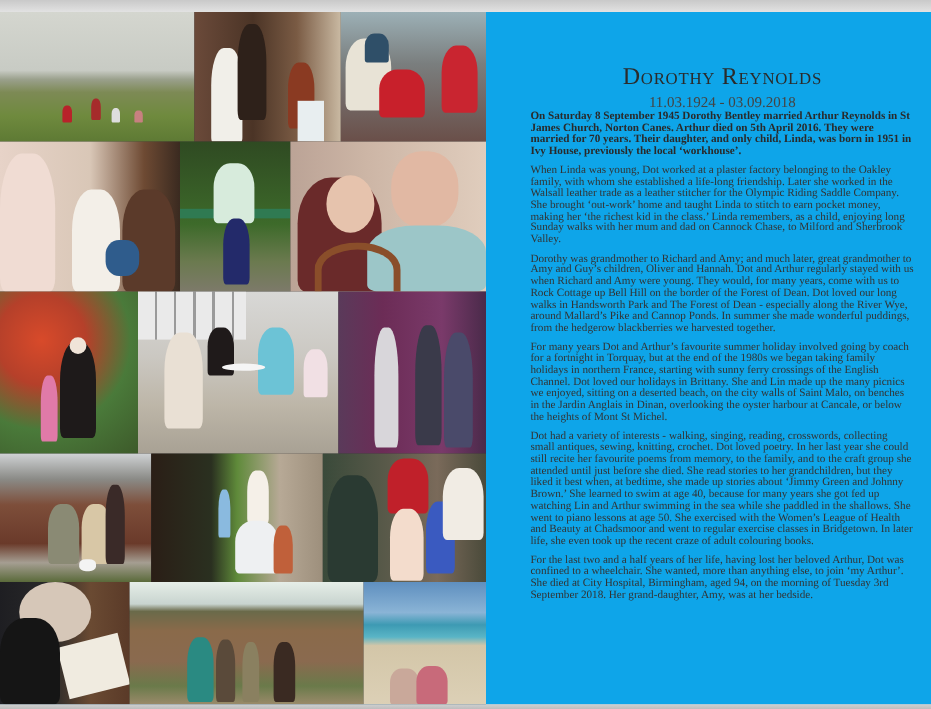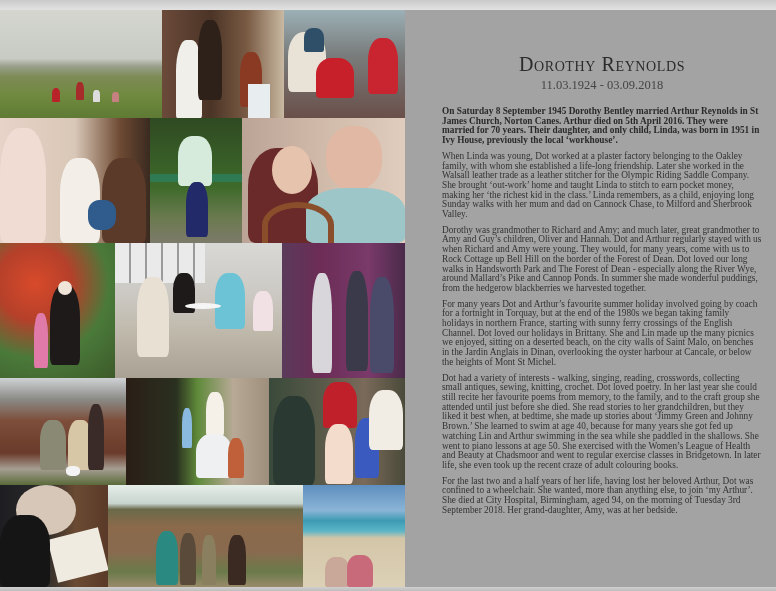--- a/index.html
+++ b/index.html
@@ -6,31 +6,31 @@
     body {
       width: 776px; height: 591px; overflow: hidden;
       background: #d8d8d8;
       font-family: "Liberation Serif", serif;
       position: relative;
     }
     .top-bar { position: absolute; left: 0; top: 0; width: 776px; height: 10px;
       background: linear-gradient(#c9c9c9, #e2e2e2); }
     .bottom-bar { position: absolute; left: 0; top: 587px; width: 776px; height: 4px;
       background: linear-gradient(#cfcfcf, #bdbdbd); }
-    .page { position: absolute; left: 0; top: 10px; width: 776px; height: 577px; background: #a3a3a3; }
+    .page { position: absolute; left: 0; top: 10px; width: 776px; height: 577px; background: #0ea5e9; }
     .collage { position: absolute; left: 0; top: 0; width: 405px; height: 577px; overflow: hidden; background: #333; }
     .photo { position: absolute; overflow: hidden; }
     .fig { position: absolute; border-radius: 40% 40% 10% 10%; }
 
     .text-col { position: absolute; left: 442px; top: 0; width: 320px; color: #2a2a2a; }
     .title { margin: 43px 0 0 0; text-align: center; font-size: 20px; letter-spacing: 0.6px; color: #2b2b2b;
       font-variant: small-caps; font-weight: normal; }
     .dates { text-align: center; font-size: 12.5px; color: #444; margin-top: 2px; }
     .para { font-size: 9.3px; line-height: 9.7px; margin: 0 0 6px 0; text-align: left; color: #333; }
-    .para.lead { font-weight: bold; color: #2a2a2a; margin-top: 14px; }
+    .para.lead { font-weight: bold; color: #2a2a2a; }
   </style>
 </head>
 <body>
 
 <div class="top-bar"></div>
 
 <div class="page">
 
   <div class="collage">
 

